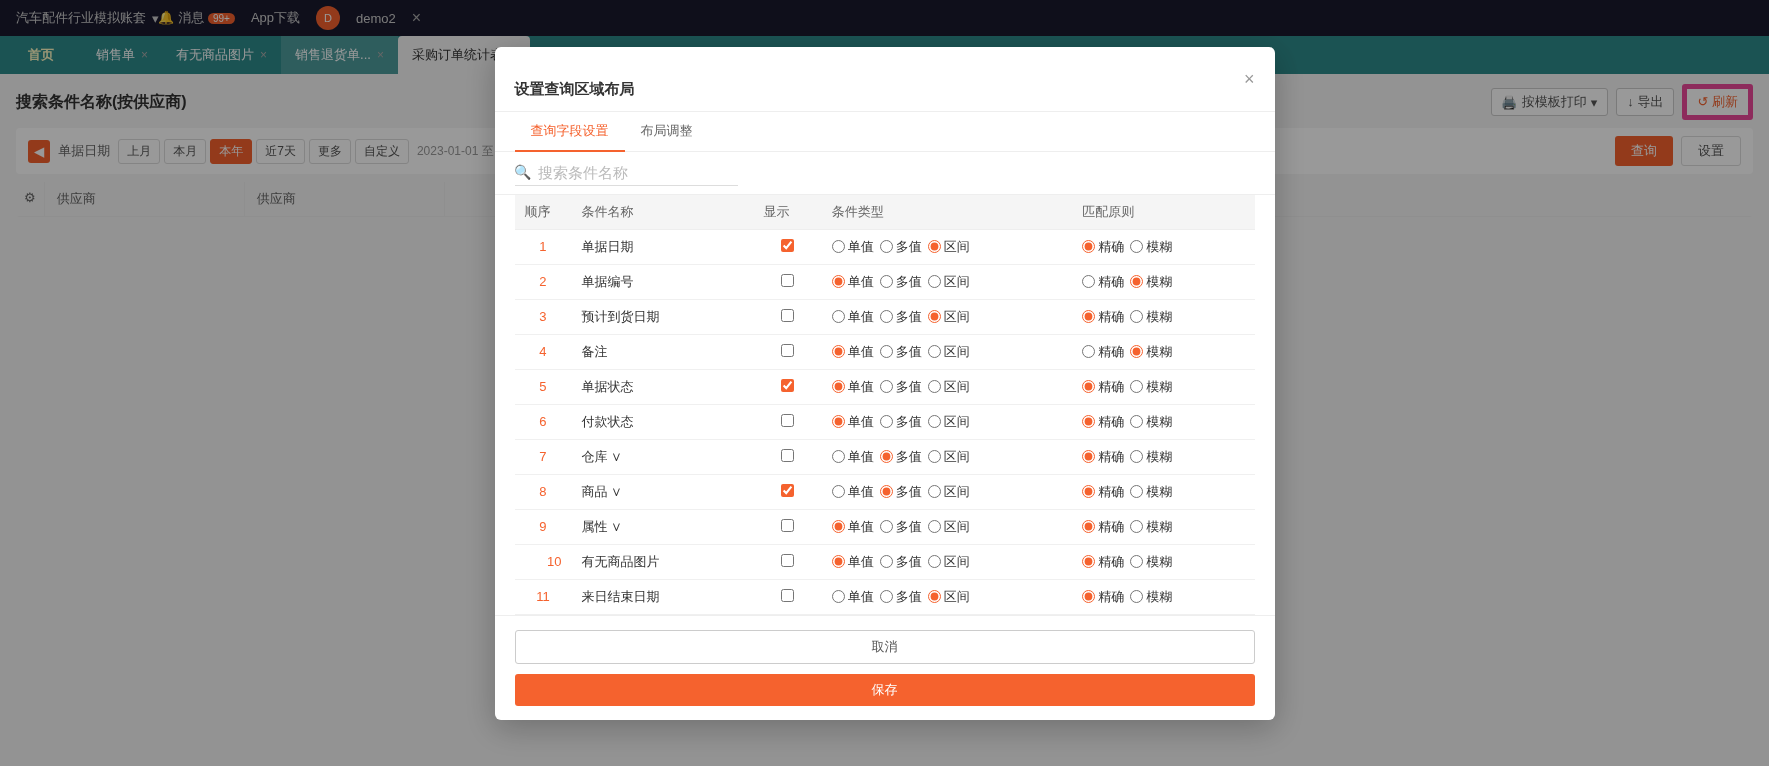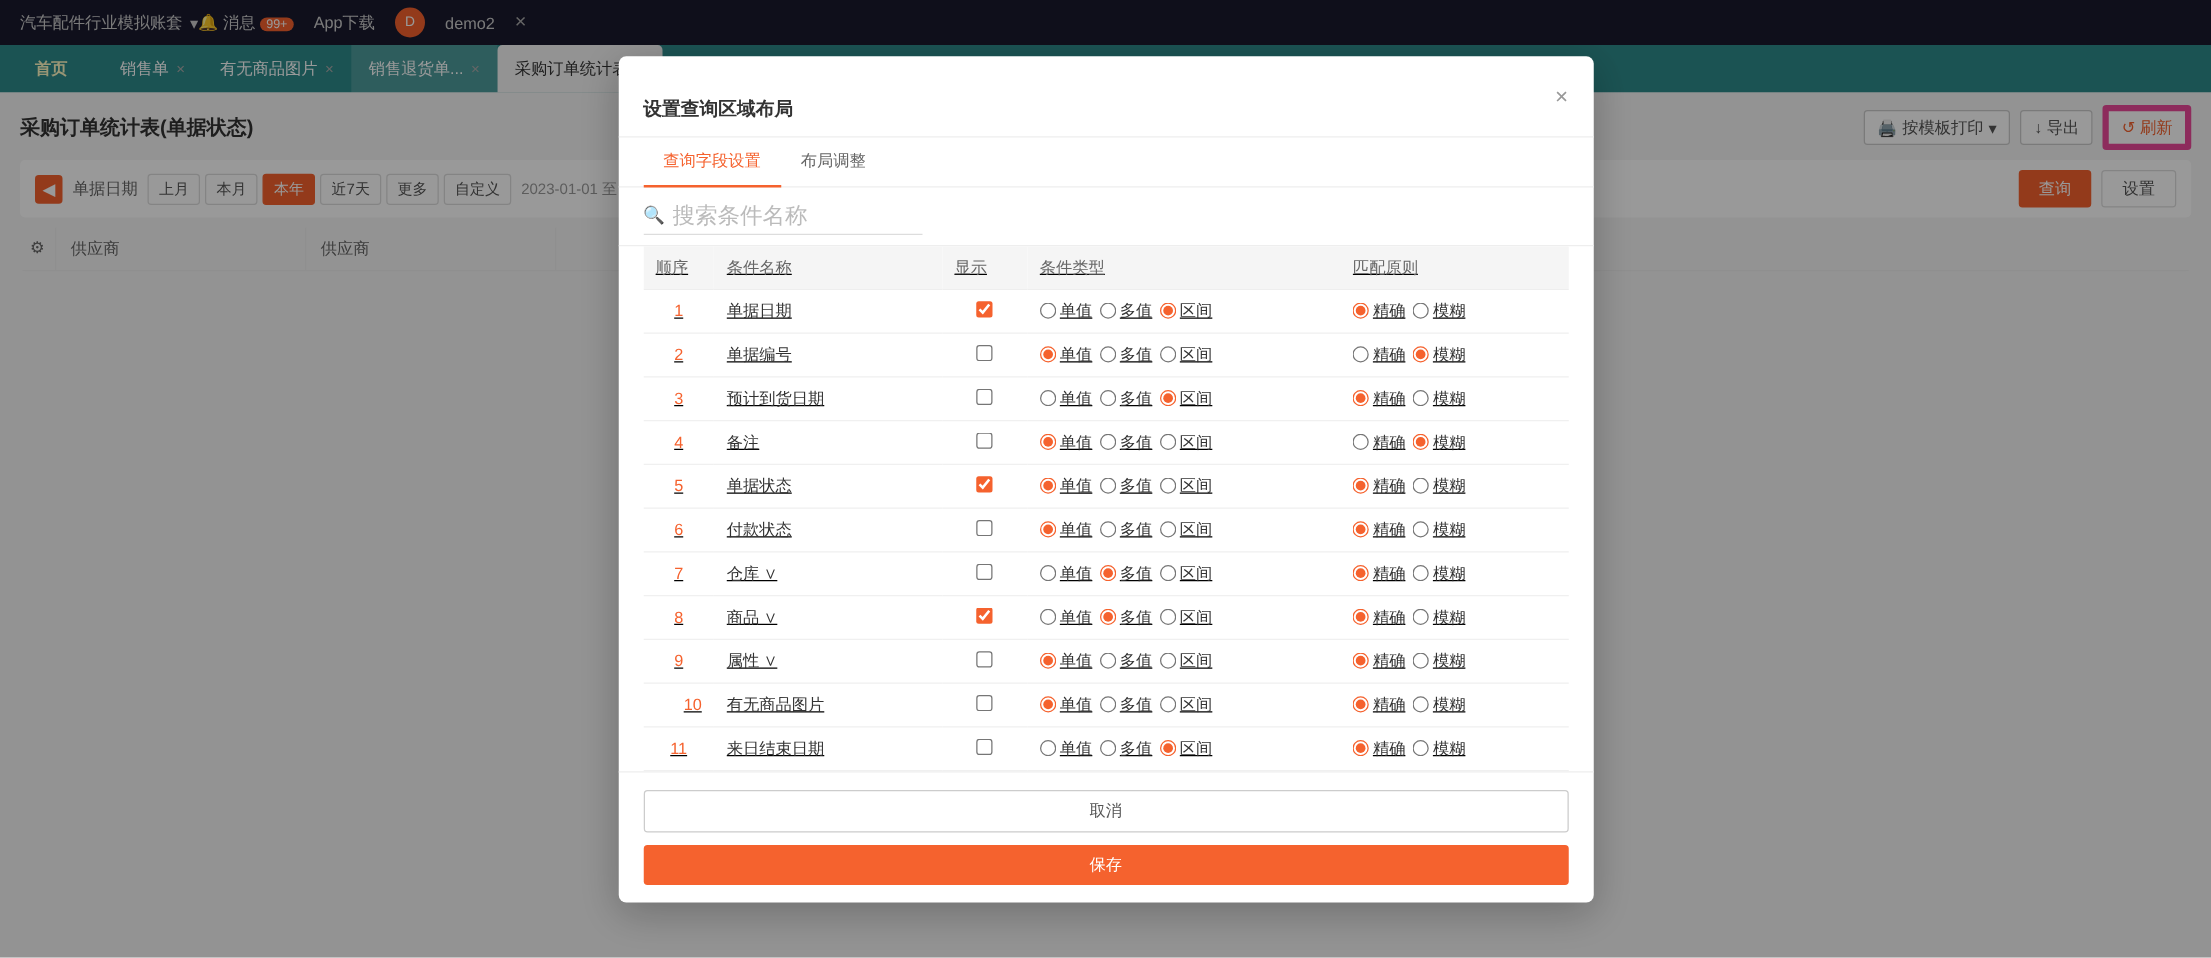--- a/index.html
+++ b/index.html
@@ -147,42 +147,41 @@
     .dialog-search {
       padding: 12px 20px 8px 20px;
       display: flex;
       align-items: center;
       border-bottom: 1px solid #eee;
     }
     .search-icon { color: #aaa; margin-right: 6px; font-size: 14px; }
     .search-input {
       border: none;
       outline: none;
-      font-size: 18px;
+      font-size: 15px;
       color: #b91c1c;
       width: 200px;
     }
     .search-input::placeholder { color: #bbb; }
     .search-underline {
       border-bottom: 1px solid #ddd;
       display: flex;
       align-items: center;
       padding-bottom: 4px;
     }
 
     
     .dialog-table {
       flex: 1;
       overflow-y: auto;
       padding: 0 20px;
     }
     .dialog-table table {
       width: 100%;
       border-collapse: collapse;
-      text-decoration: underline;
     }
     .dialog-table thead tr th {
       background: #f5f5f5;
       padding: 8px 10px;
       font-size: 13px;
       color: #666;
       font-weight: normal;
       border-bottom: 1px solid #eee;
       text-align: left;
       white-space: nowrap;
@@ -281,21 +280,21 @@
     <span class="tab-close">×</span>
   </span>
   <span class="tab-item active">
     <span>采购订单统计表</span>
     <span class="tab-close">×</span>
   </span>
 </div>
 
 <div class="page-content">
   <div class="page-header">
-    <h2 class="page-title">采购订单统计表(单据状态)</h2>
+    <h2 class="page-title">搜索条件名称(按供应商)</h2>
     <div class="page-actions">
       <button class="btn-print">
         🖨️ <span>按模板打印</span> ▾
       </button>
       <button class="btn-export">
         ↓ <span>导出</span>
       </button>
       <button class="btn-refresh">
         ↺ <span>刷新</span>
       </button>

